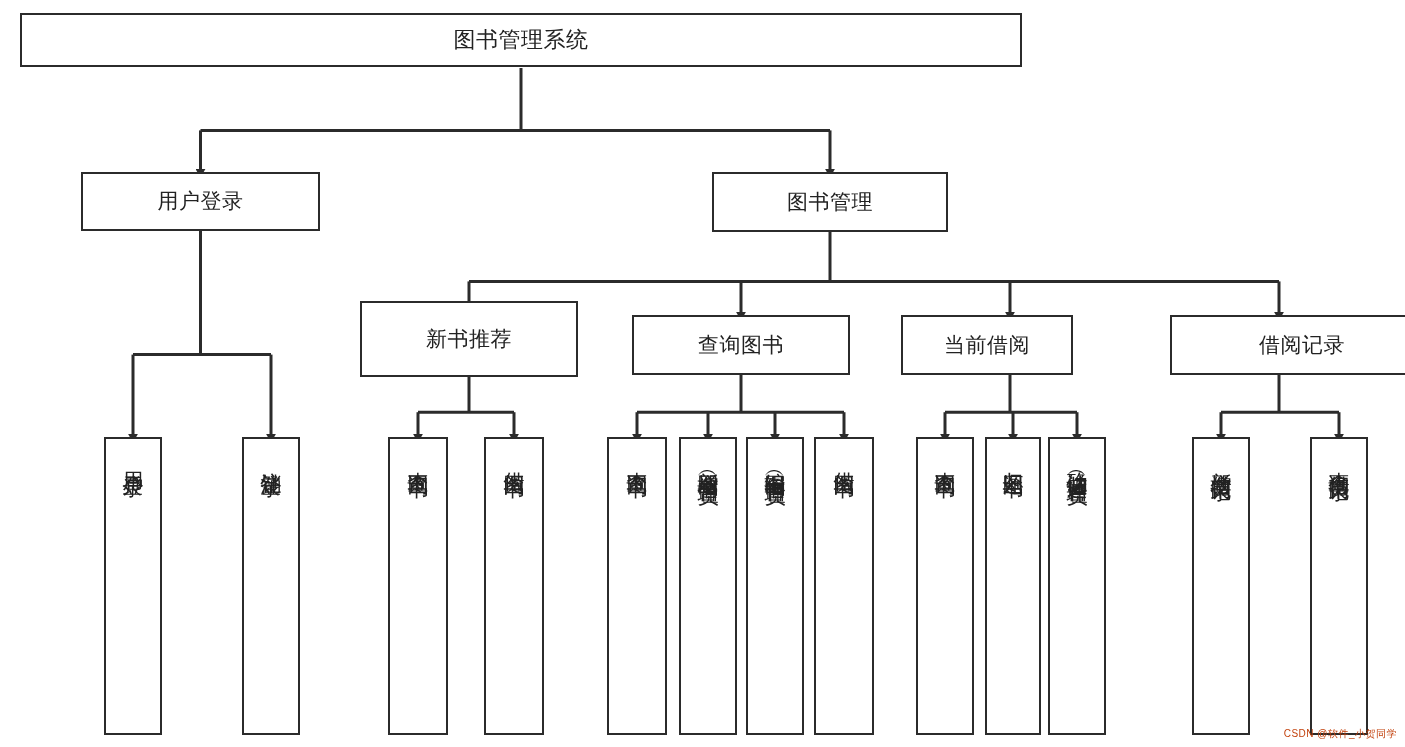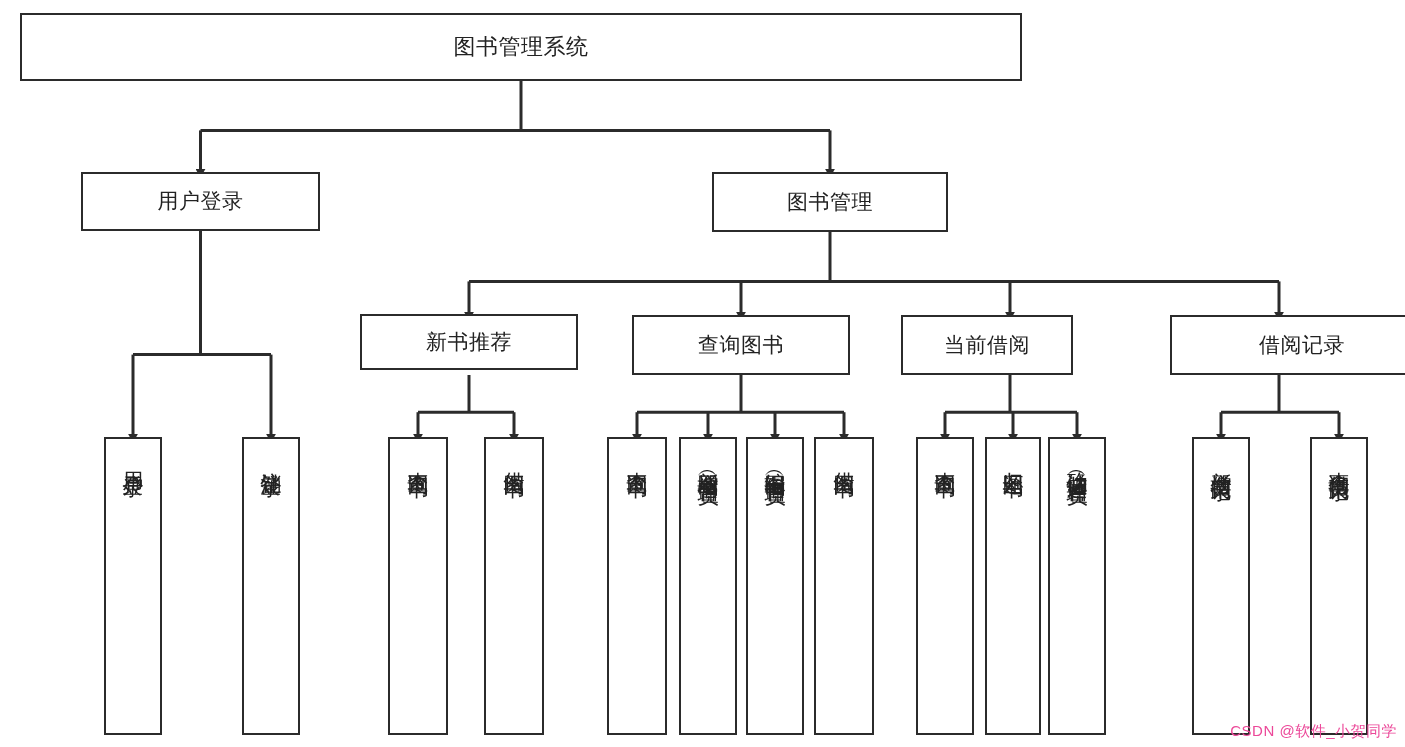--- a/index.html
+++ b/index.html
@@ -60,22 +60,22 @@
     letter-spacing: 2px;
     white-space: normal;
     max-height: 100%;
   }
   .node.root .label { font-size: 22px; }
 
   #watermark {
     position: absolute;
     right: 8px;
     bottom: 6px;
-    font-size: 15px;
-    color: #ec4899;
+    font-size: 10px;
+    color: #c2410c;
     letter-spacing: 0.5px;
     z-index: 5;
     white-space: nowrap;
     user-select: none;
   }
 </style>
 </head>
 <body>
 
 <div id="canvas">
@@ -117,30 +117,30 @@
         <path d="M1013 412.2 L1013 435" fill="none" stroke="#2b2b2b" stroke-width="3" marker-end="url(#arrow)"></path>
         <path d="M1077 412.2 L1077 435" fill="none" stroke="#2b2b2b" stroke-width="3" marker-end="url(#arrow)"></path>
         <path d="M1279 375 L1279 412.2" fill="none" stroke="#2b2b2b" stroke-width="3"></path>
         <path d="M1221 412.2 L1339 412.2" fill="none" stroke="#2b2b2b" stroke-width="3"></path>
         <path d="M1221 412.2 L1221 435" fill="none" stroke="#2b2b2b" stroke-width="3" marker-end="url(#arrow)"></path>
         <path d="M1339 412.2 L1339 435" fill="none" stroke="#2b2b2b" stroke-width="3" marker-end="url(#arrow)"></path>
       </g>
   </svg>
 
   <div id="node-layer">
-      <div class="node root" style="left: 20px; top: 13px; width: 1002px; height: 68px;">
+      <div class="node root" style="left: 20px; top: 13px; width: 1002px; height: 54px;">
         <div class="label">图书管理系统</div>
       </div>
       <div class="node" style="left: 81px; top: 172px; width: 239px; height: 59px;">
         <div class="label">用户登录</div>
       </div>
       <div class="node" style="left: 712px; top: 172px; width: 236px; height: 60px;">
         <div class="label">图书管理</div>
       </div>
-      <div class="node" style="left: 360px; top: 314px; width: 218px; height: 56px;">
+      <div class="node" style="left: 360px; top: 301px; width: 218px; height: 76px;">
         <div class="label">新书推荐</div>
       </div>
       <div class="node" style="left: 632px; top: 315px; width: 218px; height: 60px;">
         <div class="label">查询图书</div>
       </div>
       <div class="node" style="left: 901px; top: 315px; width: 172px; height: 60px; align-items: center;">
         <div class="label">当前借阅</div>
       </div>
       <div class="node" style="left: 1170px; top: 315px; width: 264px; height: 60px;">
         <div class="label">借阅记录</div>

